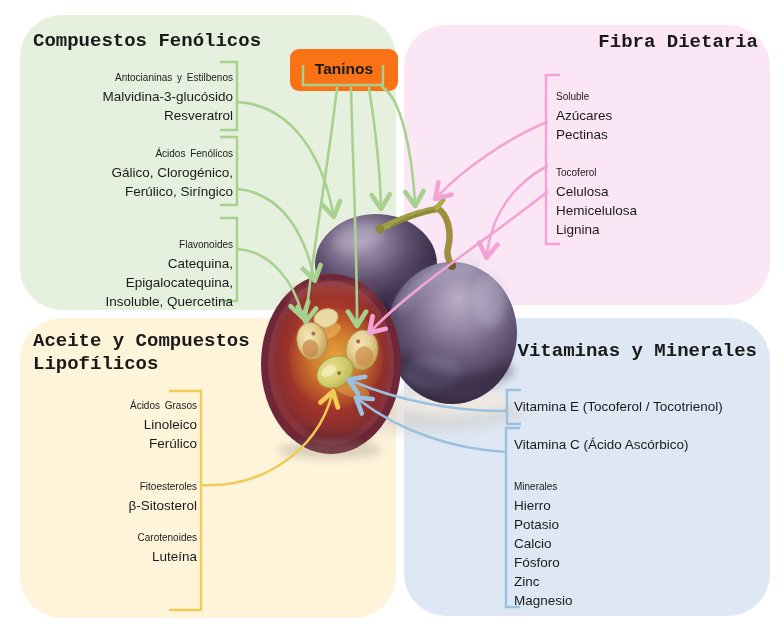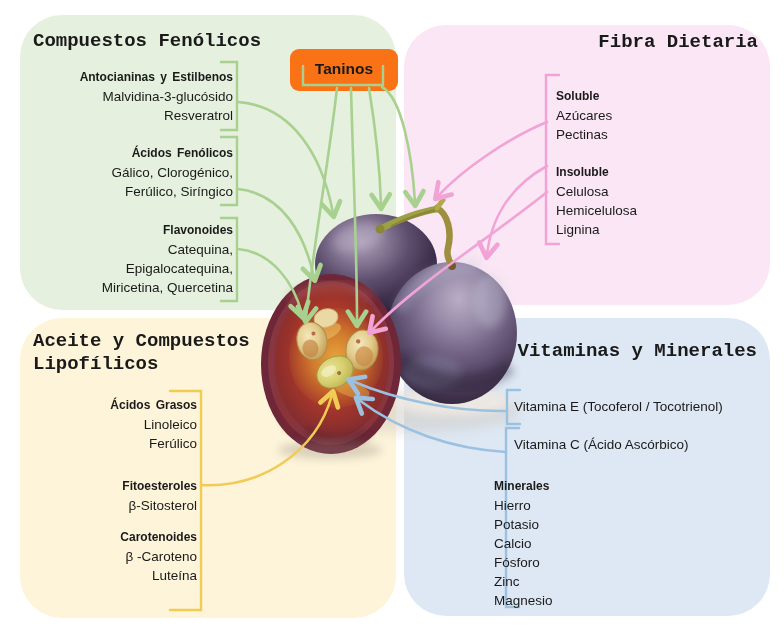--- a/index.html
+++ b/index.html
@@ -10,33 +10,33 @@
   #panel-fibra{left:404px;top:25px;width:366px;height:280px;background:#fae6f4;}
   #panel-aceite{left:20px;top:318px;width:376px;height:300px;background:#fdf4da;}
   #panel-vitaminas{left:404px;top:318px;width:366px;height:298px;background:#dee8f4;}
   #taninos-box{position:absolute;left:290px;top:49px;width:108px;height:42px;
                background:#f97316;border-radius:9px;}
   #taninos-box .lbl{display:block;text-align:center;font-weight:700;font-size:15.5px;
                     margin-top:11px;}
   svg#overlay{position:absolute;left:0;top:0;z-index:3;}
   .txt{position:absolute;z-index:4;line-height:19px;font-size:13.5px;}
   .title{font-weight:700;font-size:19px;line-height:20px;font-family:Liberation Mono, monospace;}
-  .hd{font-weight:700;font-size:12px;word-spacing:2px;}
+  .hd{font-weight:400;font-size:10px;word-spacing:2px;}
   .r{text-align:right;}
-  .mt19{margin-top:19px;} .mt22{margin-top:20px;} .mt24{margin-top:24px;} .mt13{margin-top:13px;}
+  .mt19{margin-top:19px;} .mt22{margin-top:34px;} .mt24{margin-top:24px;} .mt13{margin-top:13px;}
   #green-title{left:33px;top:31px;}
   #green-body{left:30px;top:68px;width:203px;}
   #pink-title{right:26px;top:32px;}
   #pink-body{left:556px;top:87px;}
   #aceite-title{left:33px;top:330px;line-height:23px;}
   #aceite-body{left:30px;top:396px;width:167px;}
   #vit-title{right:27px;top:341px;}
   #vit-e{left:514px;top:397px;}
   #vit-c{left:514px;top:435px;}
-  #minerales{left:494px;top:477px;}
+  #minerales{left:514px;top:477px;}
   .b{font-weight:400;}
 </style>
 </head>
 <body>
 
 <div class="panel" id="panel-fenolicos"></div>
 <div class="panel" id="panel-fibra"></div>
 <div class="panel" id="panel-aceite"></div>
 <div class="panel" id="panel-vitaminas"></div>
 <div id="taninos-box">
@@ -202,33 +202,33 @@
   </div>
   <div class="sec mt19">
     <div class="hd">Ácidos Fenólicos</div>
     <div>Gálico, Clorogénico,</div>
     <div>Ferúlico, Siríngico</div>
   </div>
   <div class="sec mt22">
     <div class="hd">Flavonoides</div>
     <div>Catequina,</div>
     <div>Epigalocatequina,</div>
-    <div>Miricetina, Quercetina</div>
+    <div>Insoluble, Quercetina</div>
   </div>
 </div>
 
 <div class="txt title" id="pink-title">Fibra Dietaria</div>
 <div class="txt" id="pink-body">
   <div class="sec">
     <div class="hd">Soluble</div>
     <div>Azúcares</div>
     <div>Pectinas</div>
   </div>
   <div class="sec mt19">
-    <div class="hd">Insoluble</div>
+    <div class="hd">Tocoferol</div>
     <div>Celulosa</div>
     <div>Hemicelulosa</div>
     <div>Lignina</div>
   </div>
 </div>
 
 <div class="txt title" id="aceite-title">
   <div>Aceite y Compuestos</div>
   <div>Lipofílicos</div>
 </div>
@@ -237,21 +237,20 @@
     <div class="hd">Ácidos Grasos</div>
     <div>Linoleico</div>
     <div>Ferúlico</div>
   </div>
   <div class="sec mt24">
     <div class="hd">Fitoesteroles</div>
     <div>β-Sitosterol</div>
   </div>
   <div class="sec mt13">
     <div class="hd">Carotenoides</div>
-    <div>β -Caroteno</div>
     <div>Luteína</div>
   </div>
 </div>
 
 <div class="txt title" id="vit-title">Vitaminas y Minerales</div>
 <div class="txt" id="vit-e"><span class="b">Vitamina E</span><span> (Tocoferol / Tocotrienol)</span></div>
 <div class="txt" id="vit-c"><span class="b">Vitamina C</span><span> (Ácido Ascórbico)</span></div>
 <div class="txt" id="minerales">
   <div class="hd">Minerales</div>
   <div>Hierro</div>

